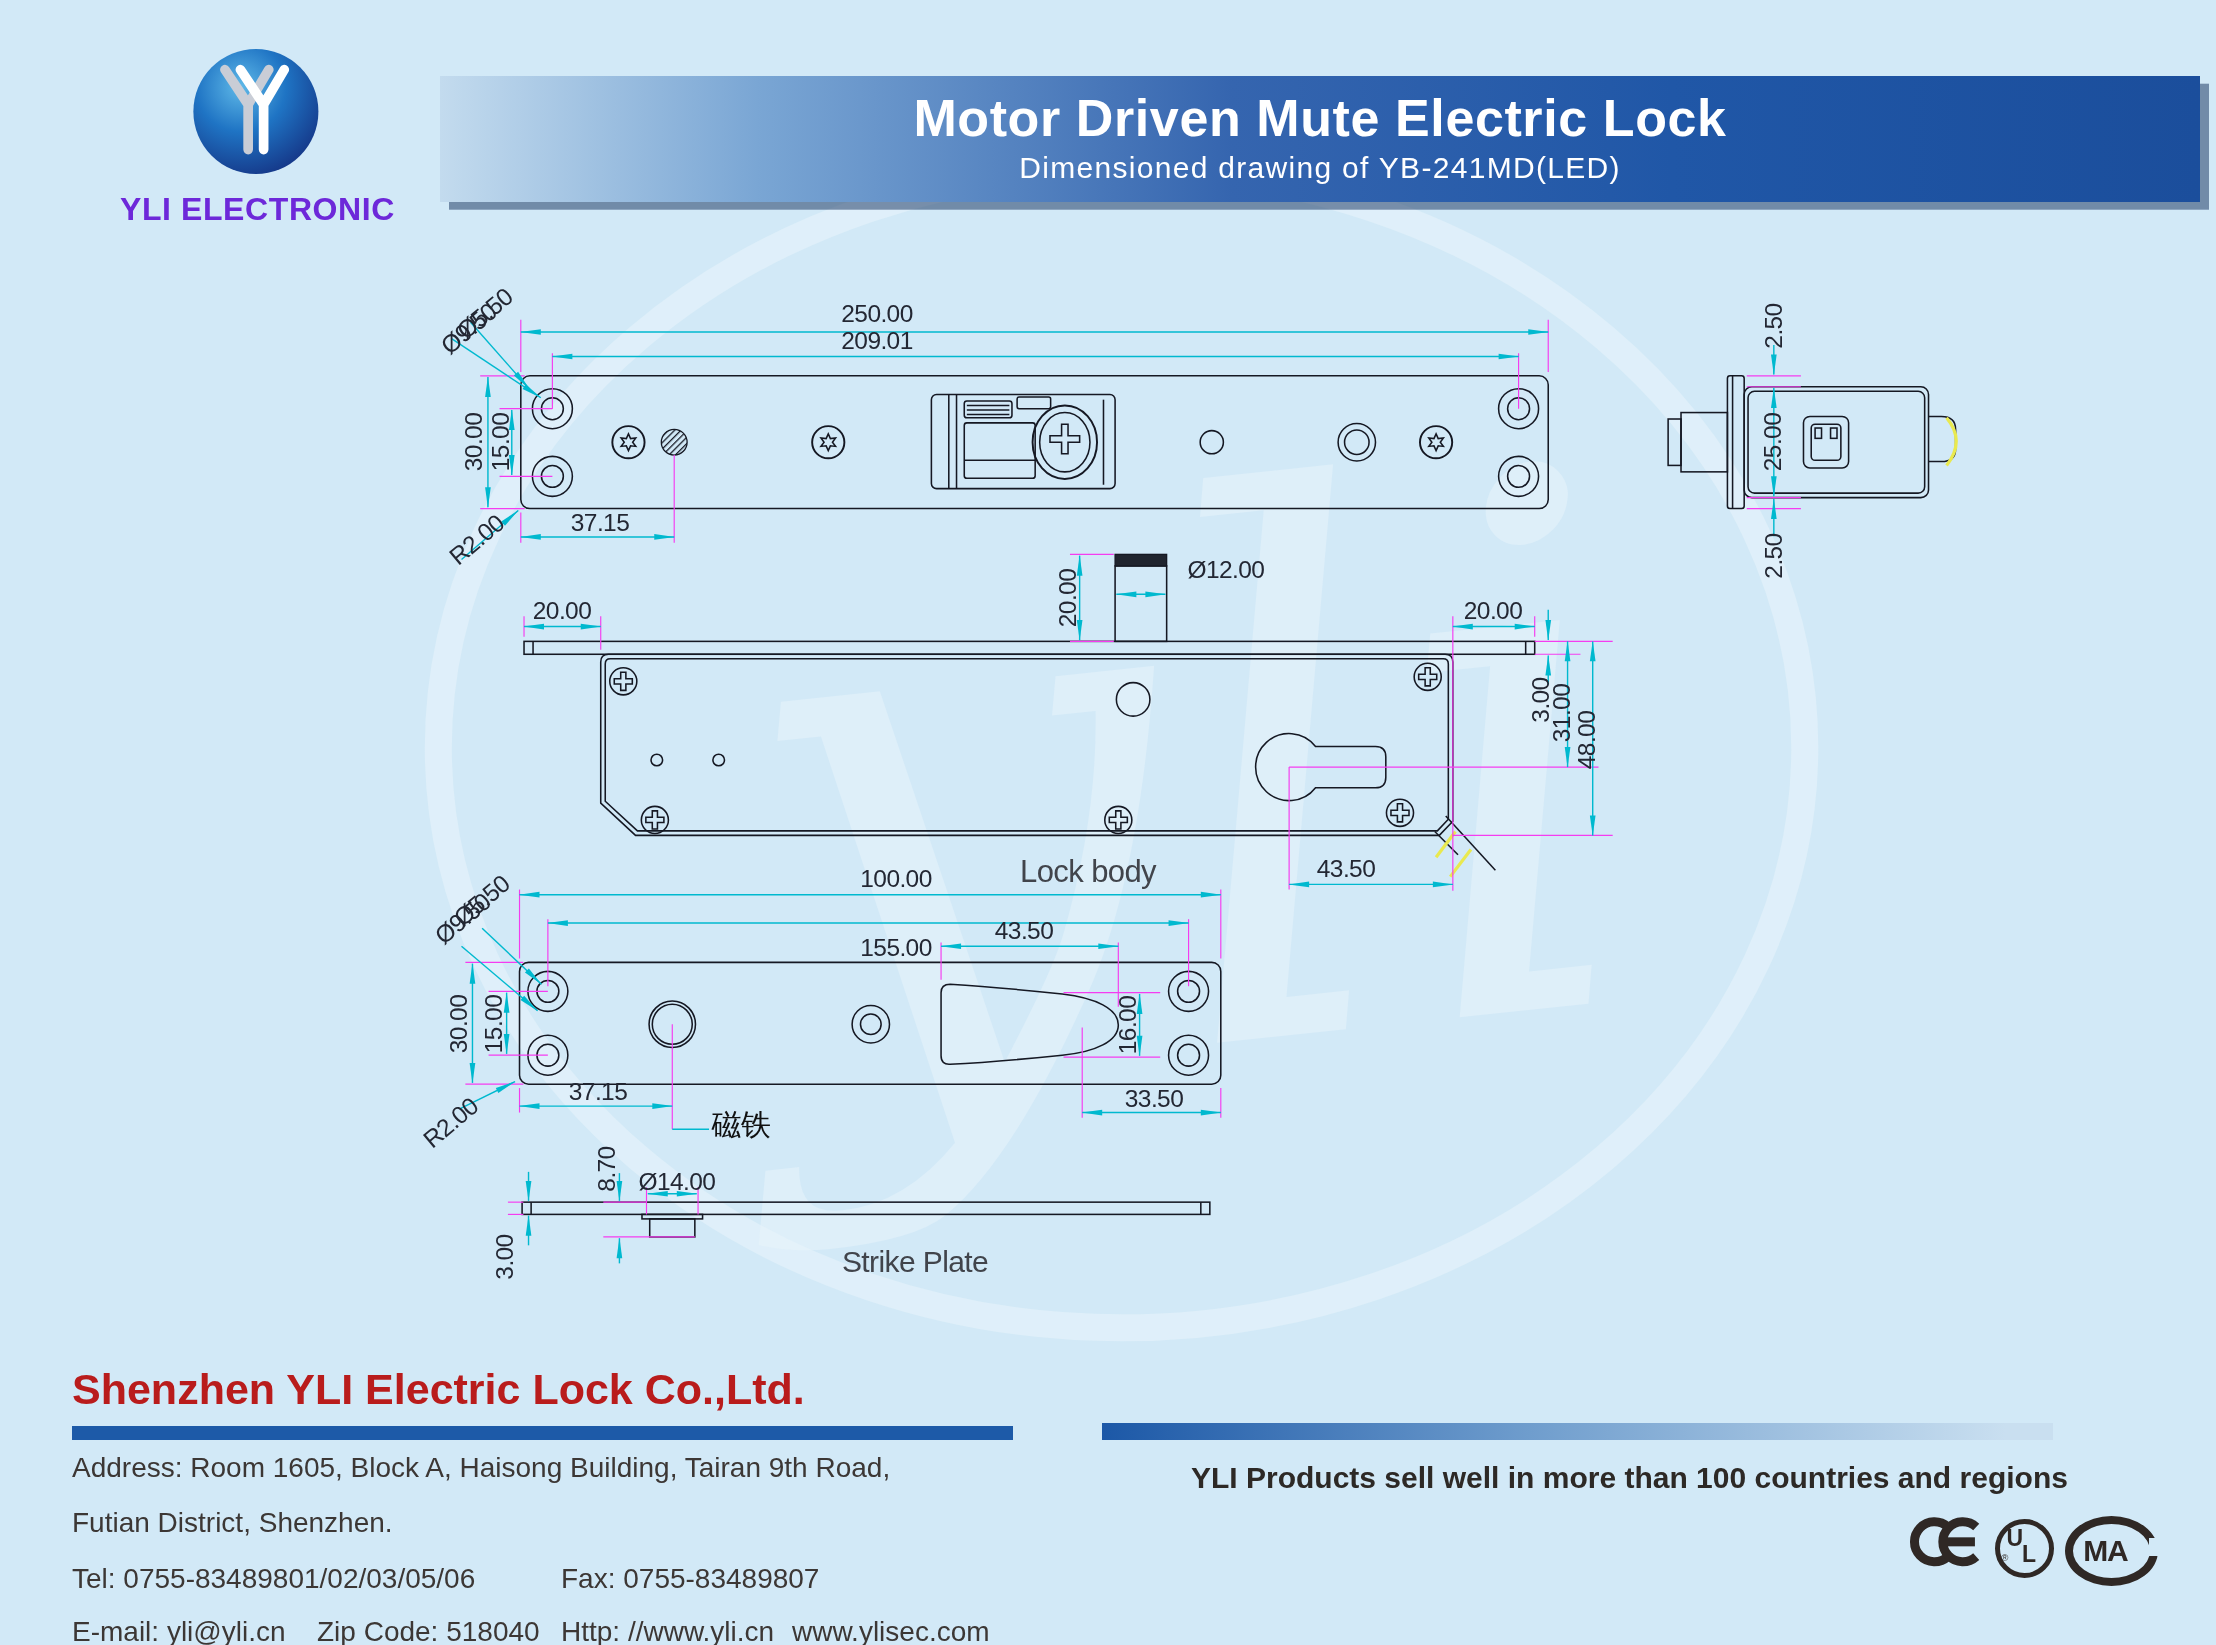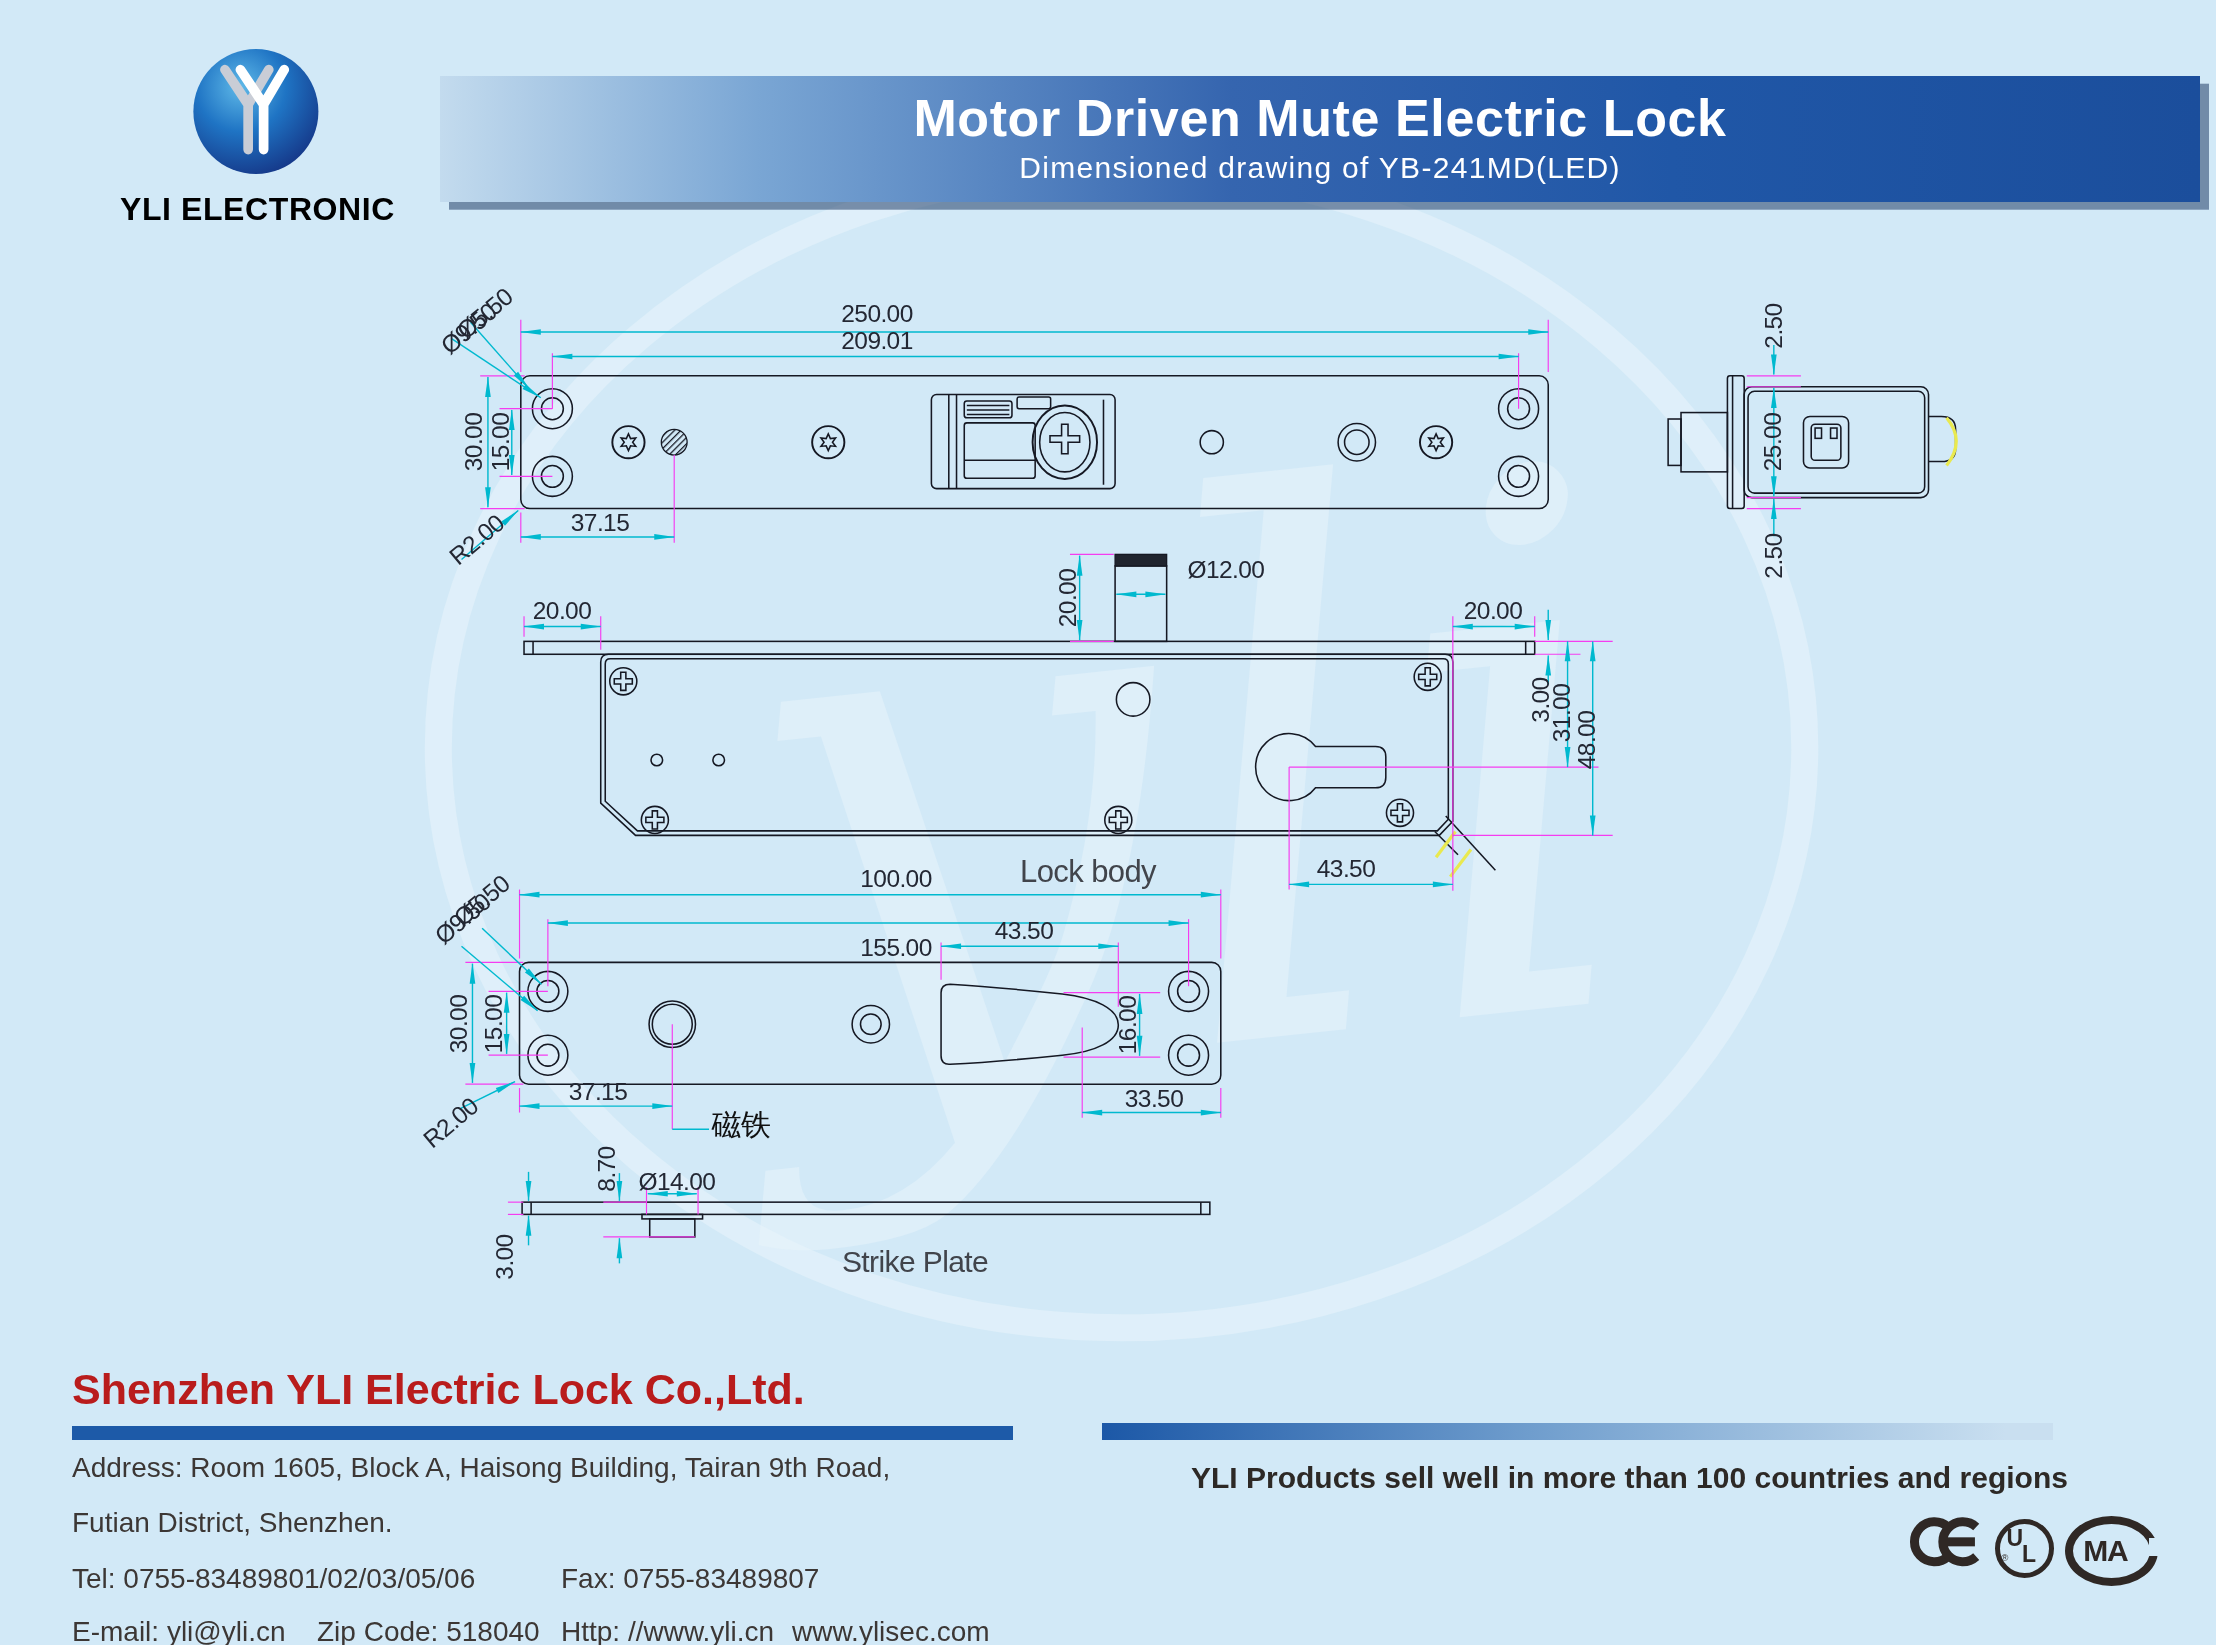--- a/index.html
+++ b/index.html
@@ -5,21 +5,21 @@
   html,body{margin:0;padding:0;background:#fff;}
   #stage{position:relative;width:2216px;height:1645px;background:#d2e9f7;overflow:hidden;
          font-family:"Liberation Sans",sans-serif;}
   svg{position:absolute;left:0;top:0;}
   .blk{stroke:#151823;fill:none;stroke-width:2.4;}
   .blk2{stroke:#151823;fill:none;stroke-width:3;}
   .cy{stroke:#00b9cf;fill:none;stroke-width:2.2;}
   .mg{stroke:#f53cf0;fill:none;stroke-width:1.8;}
   .yl{stroke:#e9e94f;fill:none;stroke-width:5;}
   #logo-text{position:absolute;left:103px;top:191px;width:309px;text-align:center;
-             font-size:32px;font-weight:bold;color:#000000;letter-spacing:0.6px;white-space:nowrap;}
+             font-size:32px;font-weight:bold;color:#6d28d9;letter-spacing:0.6px;white-space:nowrap;}
   
   #banner{position:absolute;left:440px;top:76px;width:1760px;height:126px;
           background:linear-gradient(to right,#c3dbee,#7aa6d4 18%,#3565af 45%,#2057a7 70%,#1b4e9c 100%);
           box-shadow:9px 7.7px 0 rgba(32,62,104,0.55);text-align:center;color:#fff;}
   #banner .title{margin-top:11.6px;font-size:52px;font-weight:bold;letter-spacing:0.6px;}
   #banner .subtitle{margin-top:3.9px;font-size:30px;font-weight:400;letter-spacing:1.3px;}
   
   .ann{position:absolute;font-size:24.5px;color:#232733;white-space:nowrap;letter-spacing:-0.6px;
        transform:translate(-50%,-50%);}
   

